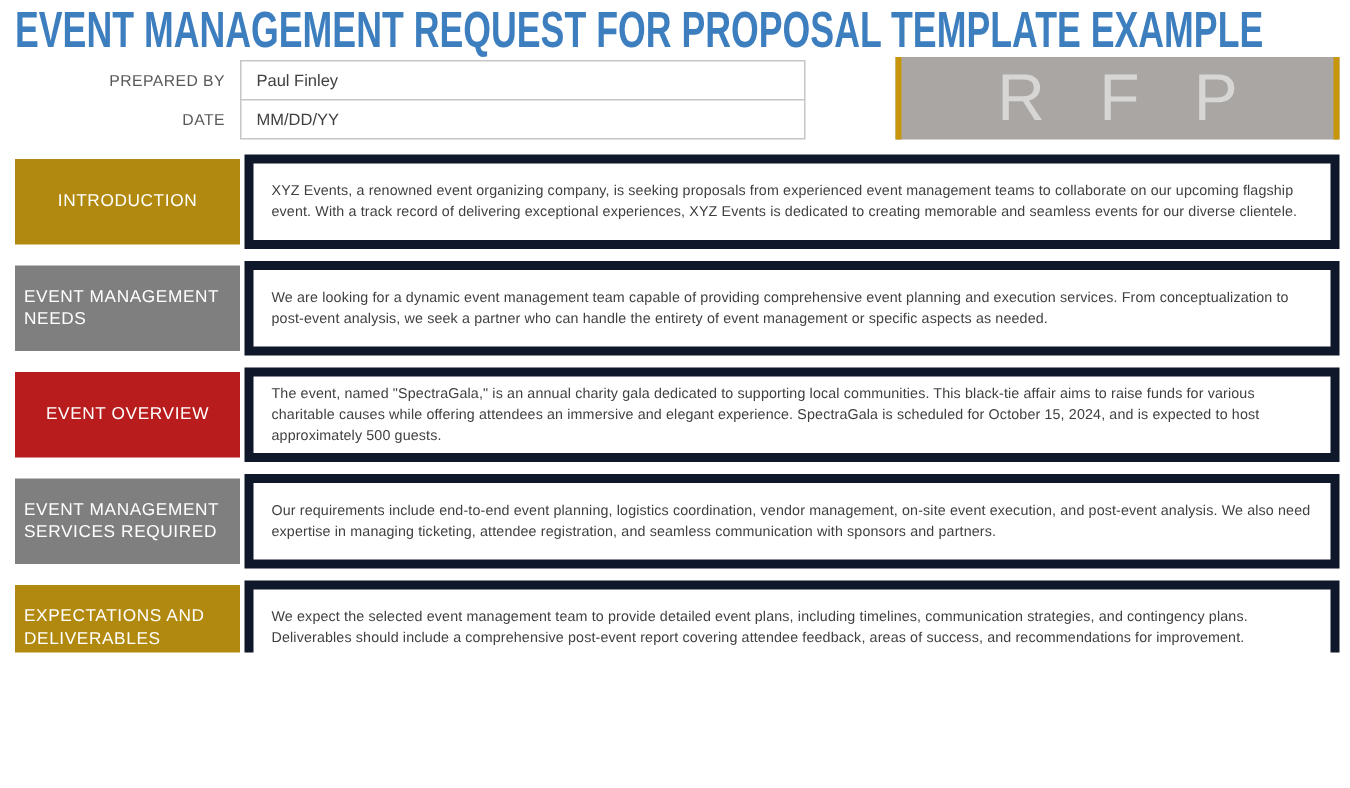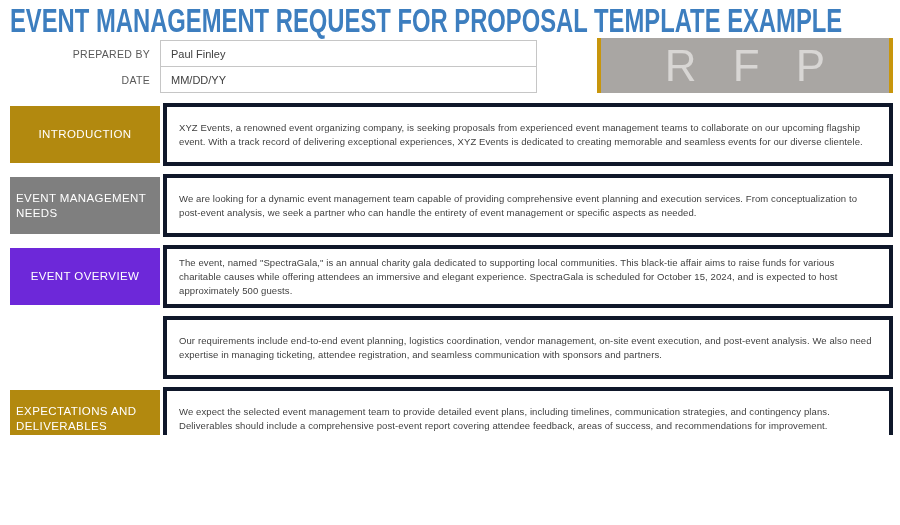--- a/index.html
+++ b/index.html
@@ -39,21 +39,21 @@
   .section-row { position: relative; width: 883px; height: 63px; margin-bottom: 8px; }
   .section-row:last-child { height: 55px; margin-bottom: 0; }
   .section-label {
     position: absolute; left: 0; top: 3px; bottom: 3px; width: 150px;
     display: flex; align-items: center; justify-content: center; text-align: left;
     color: #ffffff; font-size: 11.5px; line-height: 15px; letter-spacing: 0.4px;
     padding: 0 6px;
   }
   .section-text {
     margin-left: 153px; width: 730px; height: 100%;
-    background: #fff; border: 4px solid #0f172a;
+    background: #fff; border: 6px solid #0f172a;
     display: flex; align-items: center;
     padding: 2px 12px;
     font-size: 9.5px; line-height: 14px; color: #3f3f3f;
     letter-spacing: 0.1px;
   }
 
   .bottom-strip {
     position: absolute; left: 0; right: 0; top: 517px; height: 8px;
     background: #f2f2f2; border-top: 1px solid #e2e2e2;
   }
@@ -86,28 +86,31 @@
   </div>
       <div class="section-row">
     <div class="section-label" style="background: rgb(127, 127, 127);">
       <span class="label-text">EVENT MANAGEMENT NEEDS</span>
     </div>
     <div class="section-text">
           <span>We are looking for a dynamic event management team capable of providing comprehensive event planning and execution services. From conceptualization to post-event analysis, we seek a partner who can handle the entirety of event management or specific aspects as needed.</span>
         </div>
   </div>
       <div class="section-row">
-    <div class="section-label" style="background: #6d28d9;">
+    <div class="section-label" style="background: #b91c1c;">
       <span class="label-text">EVENT OVERVIEW</span>
     </div>
     <div class="section-text">
           <span>The event, named "SpectraGala," is an annual charity gala dedicated to supporting local communities. This black-tie affair aims to raise funds for various charitable causes while offering attendees an immersive and elegant experience. SpectraGala is scheduled for October 15, 2024, and is expected to host approximately 500 guests.</span>
         </div>
   </div>
       <div class="section-row">
+    <div class="section-label" style="background: rgb(127, 127, 127);">
+      <span class="label-text">EVENT MANAGEMENT SERVICES REQUIRED</span>
+    </div>
     <div class="section-text">
           <span>Our requirements include end-to-end event planning, logistics coordination, vendor management, on-site event execution, and post-event analysis. We also need expertise in managing ticketing, attendee registration, and seamless communication with sponsors and partners.</span>
         </div>
   </div>
       <div class="section-row">
     <div class="section-label" style="background: rgb(178, 137, 15);">
       <span class="label-text">EXPECTATIONS AND DELIVERABLES</span>
     </div>
     <div class="section-text">
           <span>We expect the selected event management team to provide detailed event plans, including timelines, communication strategies, and contingency plans. Deliverables should include a comprehensive post-event report covering attendee feedback, areas of success, and recommendations for improvement.</span>

